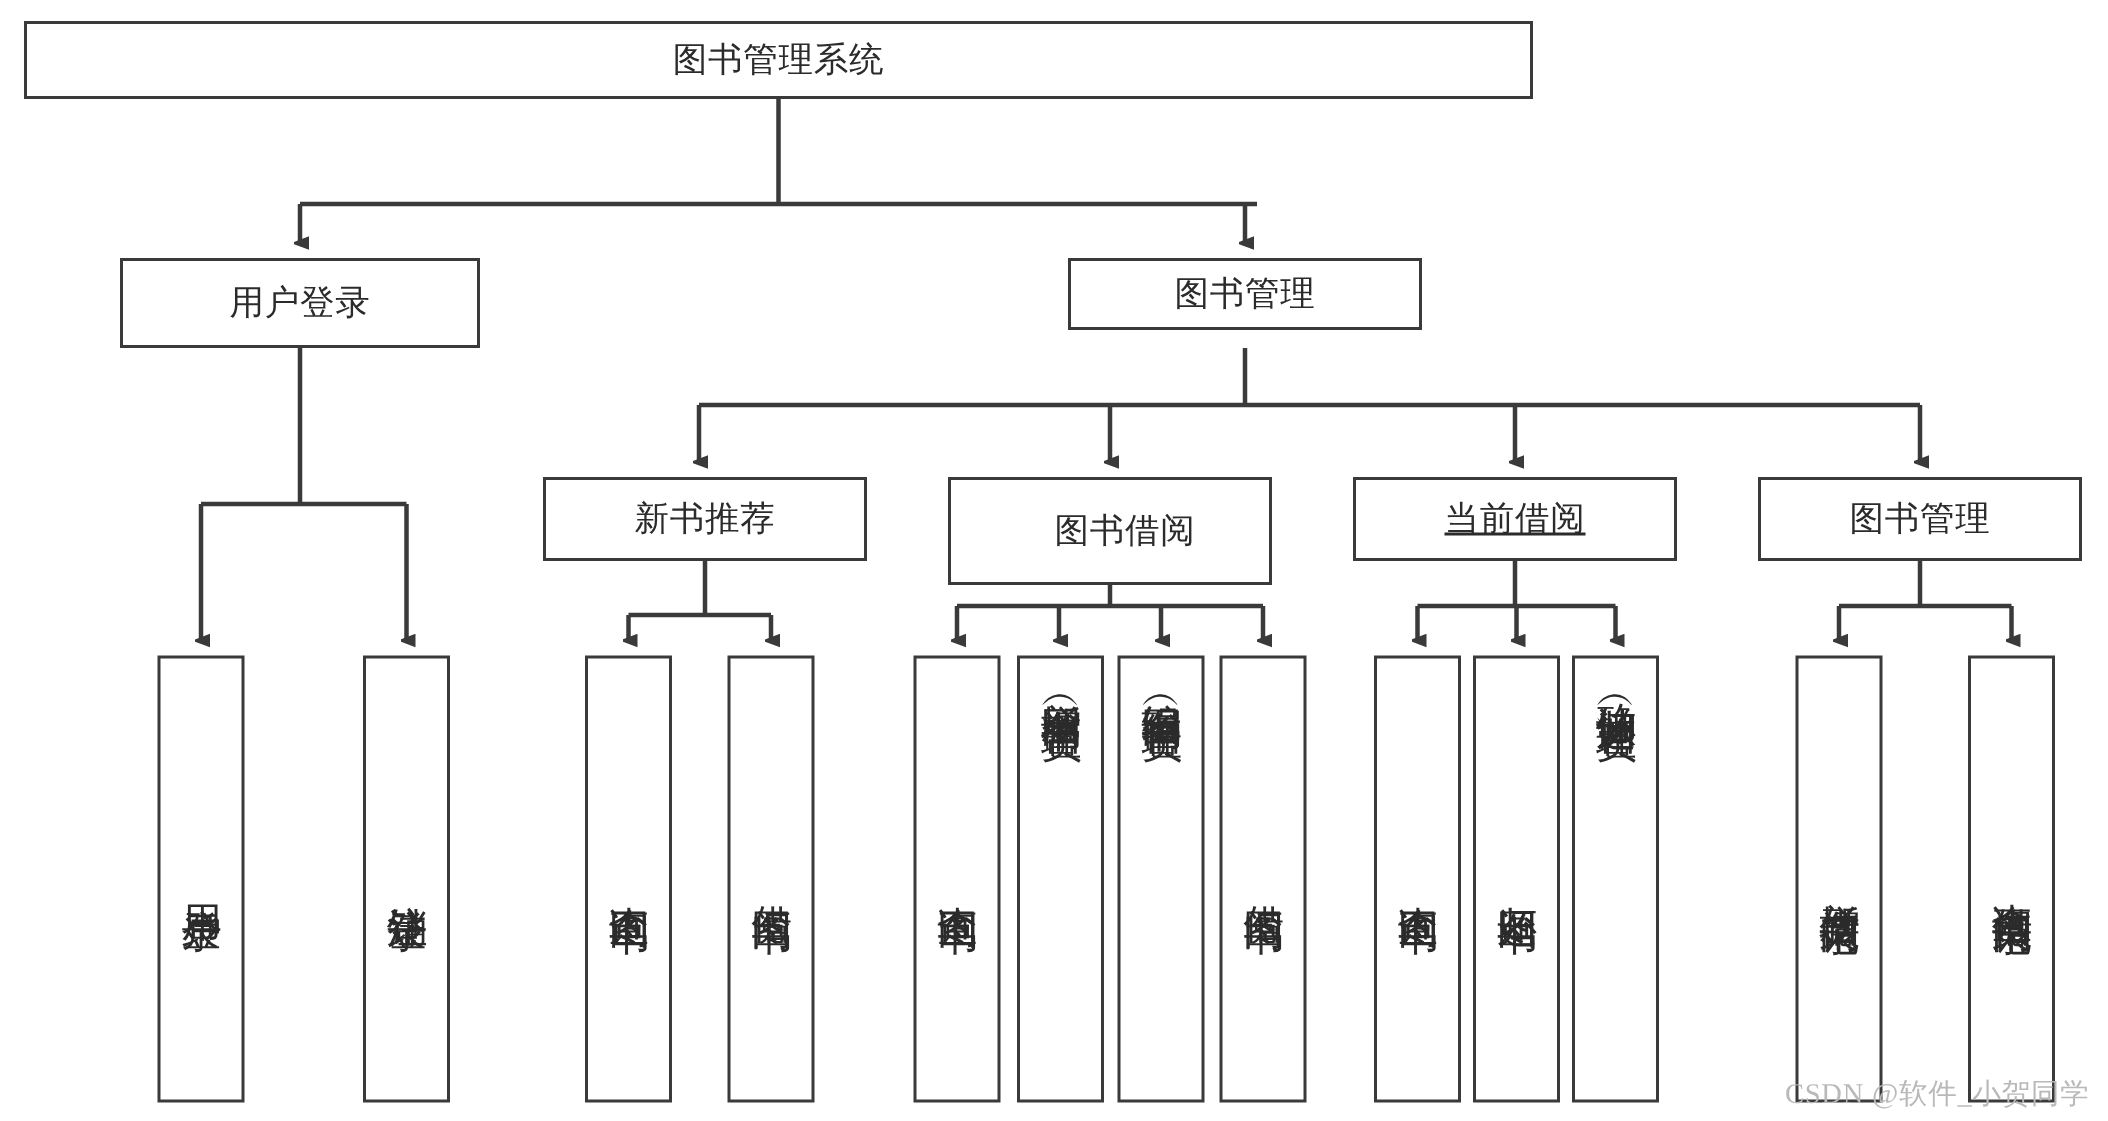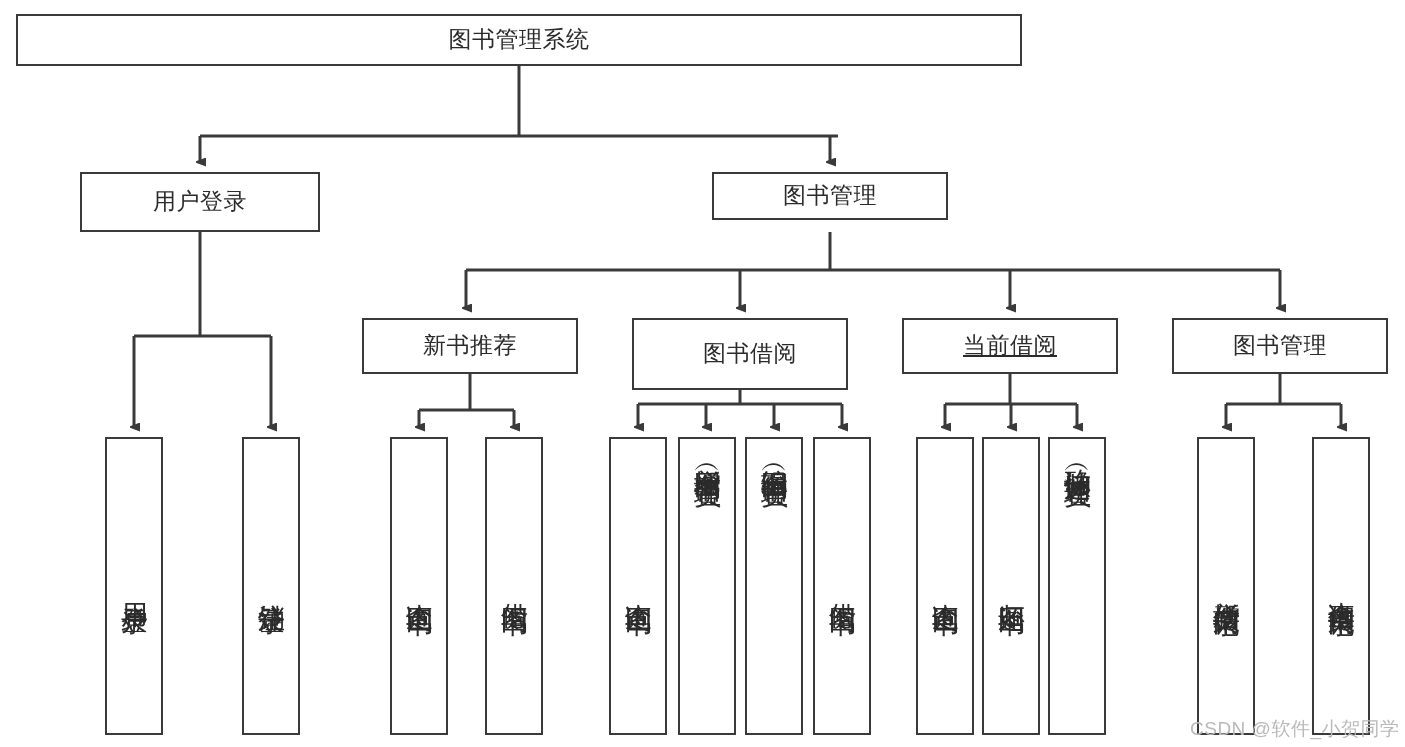--- a/index.html
+++ b/index.html
@@ -187,15 +187,15 @@
     <span class="node-label">确认归还（管理员）</span>
   </div>
 
   <div class="node v centered" style="left:1197px; top:437px; width:58px; height:298px;">
     <span class="node-label">新增借阅记录</span>
   </div>
   <div class="node v centered" style="left:1312px; top:437px; width:58px; height:298px;">
     <span class="node-label">查询借阅记录</span>
   </div>
 
-  <div class="watermark" style="left:1190px; top:716px;">CSDN @软件_小贺同学</div>
+  <div class="watermark" style="left:1190px; top:716px;font-family:Liberation Serif, serif;">CSDN @软件_小贺同学</div>
 
 </div>
 
 </body></html>

